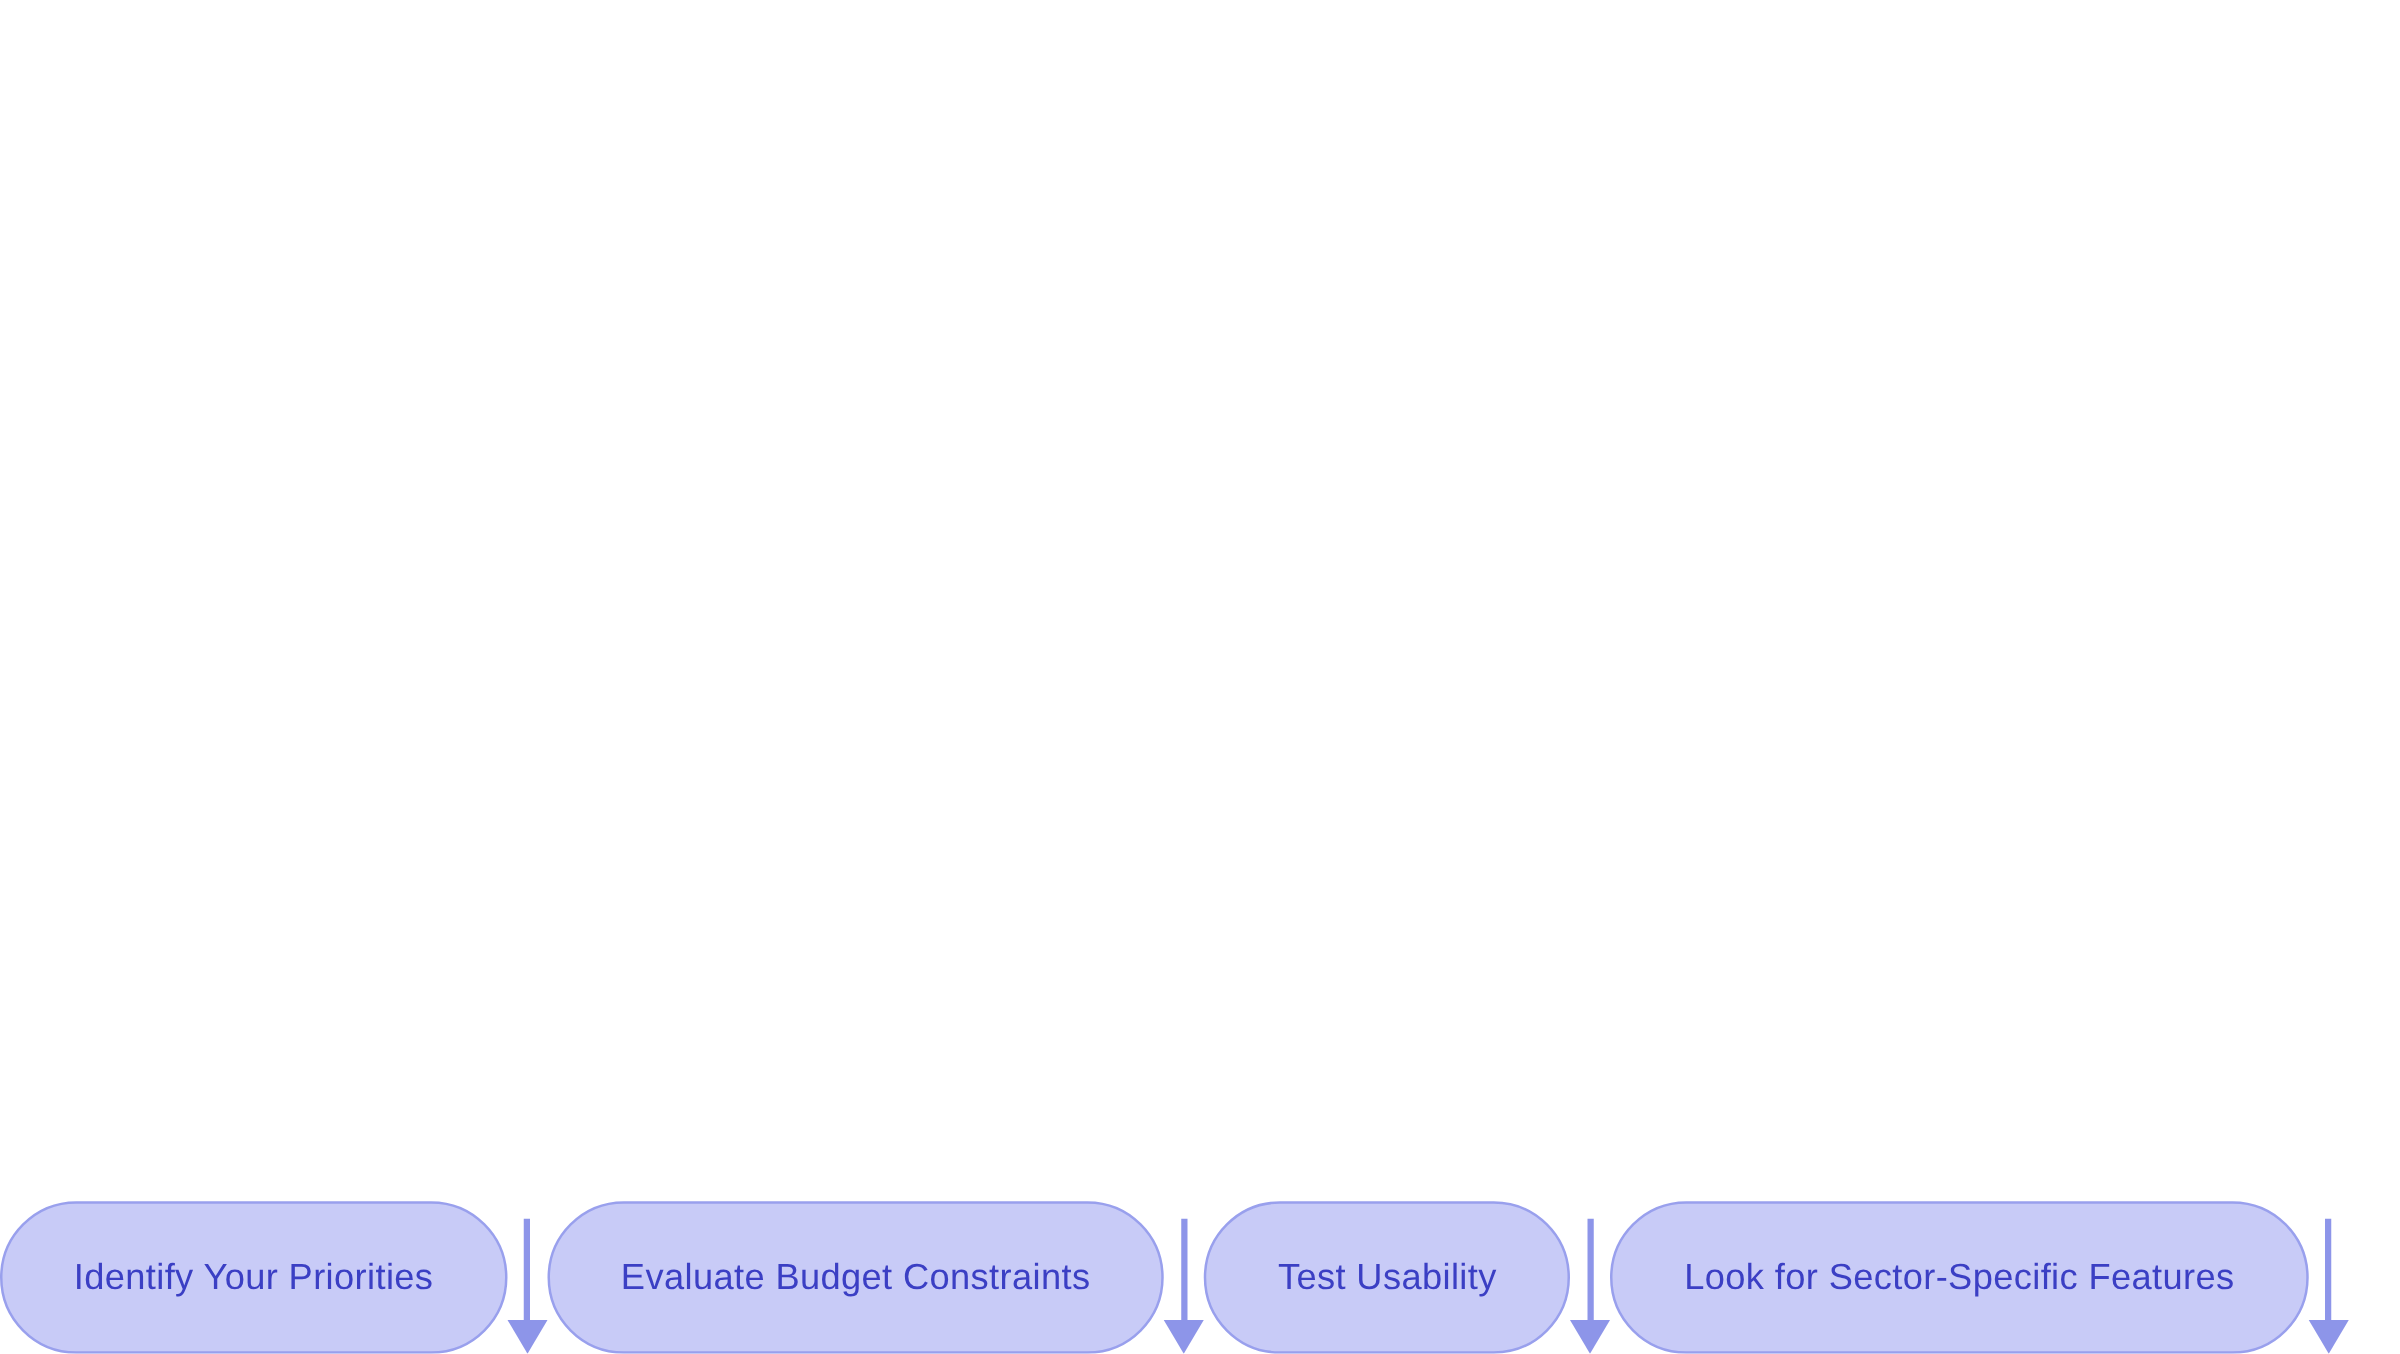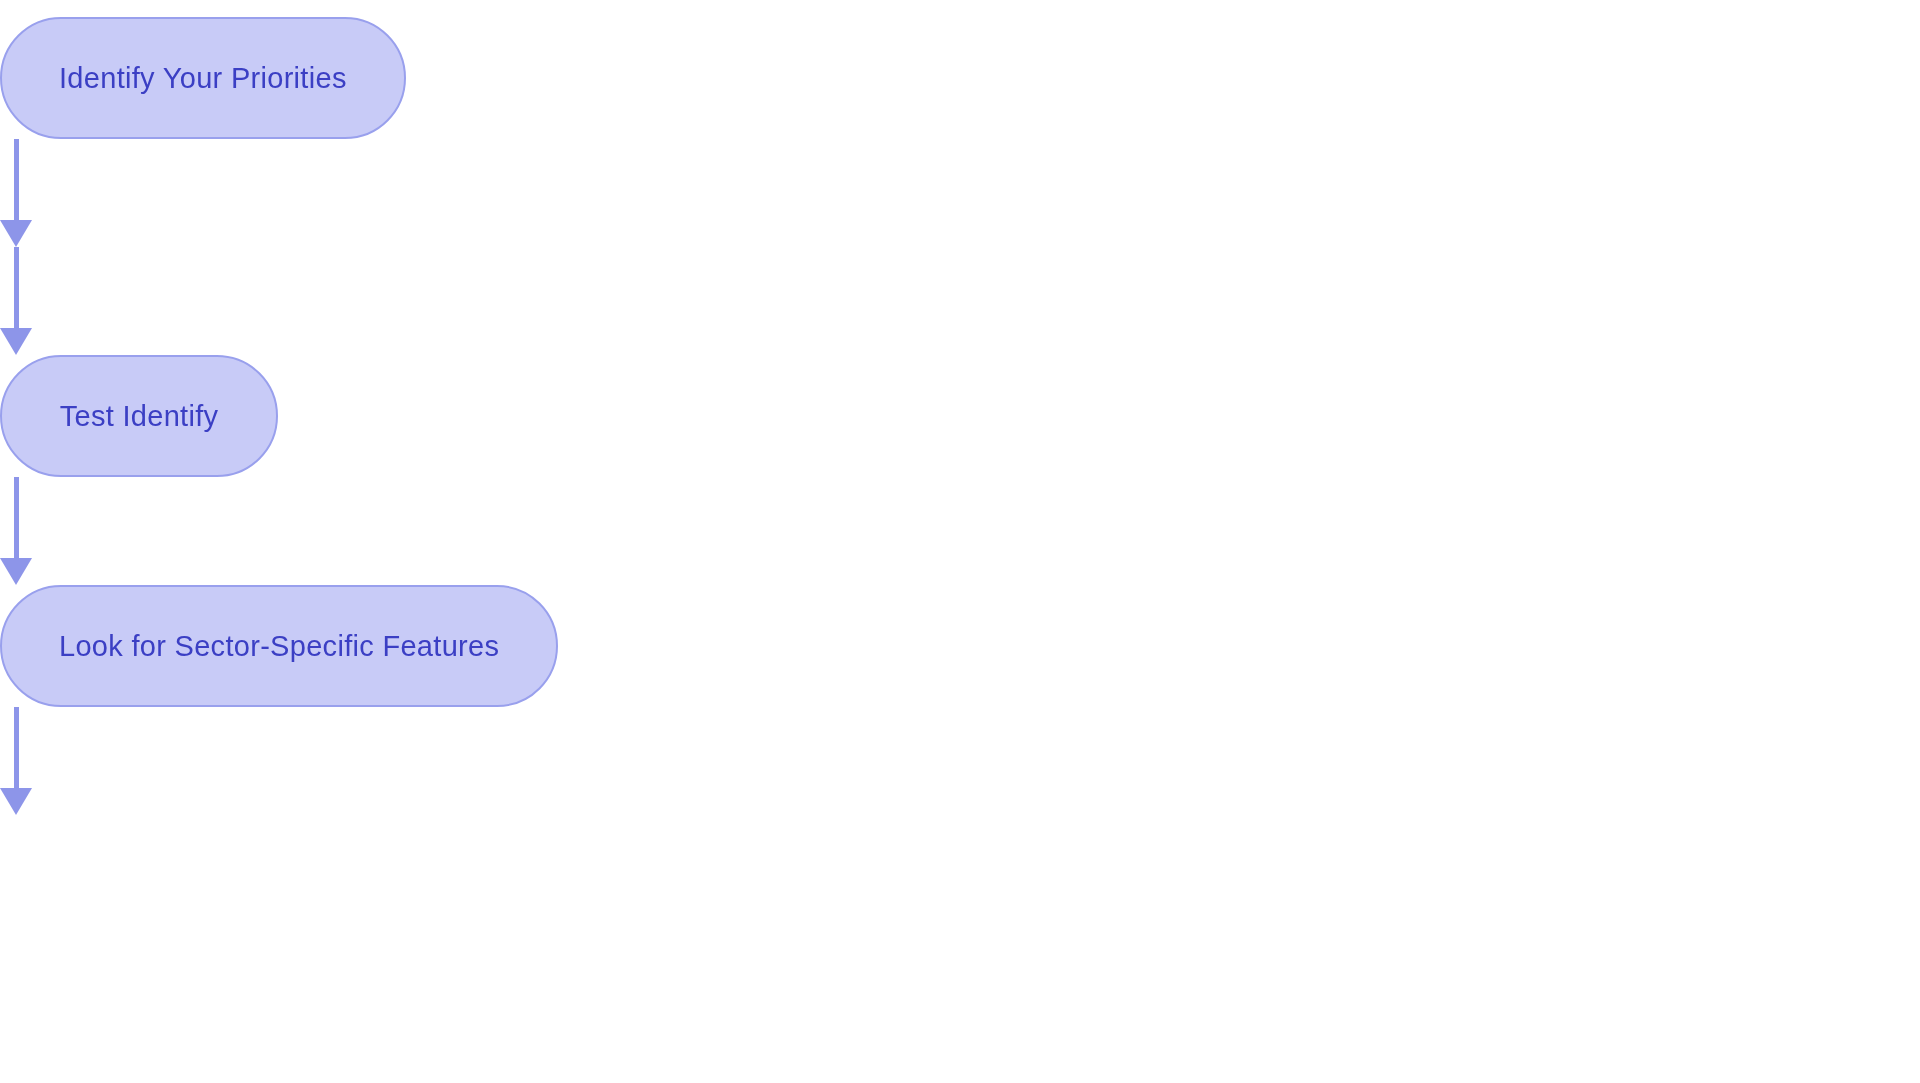--- a/index.html
+++ b/index.html
@@ -9,22 +9,22 @@
     height: 1083px;
     background: #ffffff;
     overflow: hidden;
     font-family: "Liberation Sans", "DejaVu Sans", sans-serif;
   }
 
   .flowchart {
     width: 1920px;
     height: 1083px;
     display: flex;
-    flex-direction: column;
-    align-items: flex-start;
+    flex-direction: row;
+    align-items: flex-end;
     padding-top: 17px;
     background: var(--bg, #ffffff);
   }
 
   .flow-node {
     height: 122px;
     min-width: 278px;
     padding: 0 57px;
     display: flex;
     align-items: center;
@@ -71,28 +71,31 @@
 
   <div class="flow-node">
     <span class="node-label">Identify Your Priorities</span>
   </div>
 
   <div class="flow-arrow">
     <div class="arrow-stem"></div>
     <div class="arrow-head"></div>
   </div>
 
+  <div class="flow-node">
+    <span class="node-label">Evaluate Budget Constraints</span>
+  </div>
 
   <div class="flow-arrow">
     <div class="arrow-stem"></div>
     <div class="arrow-head"></div>
   </div>
 
   <div class="flow-node">
-    <span class="node-label">Test Identify</span>
+    <span class="node-label">Test Usability</span>
   </div>
 
   <div class="flow-arrow">
     <div class="arrow-stem"></div>
     <div class="arrow-head"></div>
   </div>
 
   <div class="flow-node">
     <span class="node-label">Look for Sector-Specific Features</span>
   </div>

